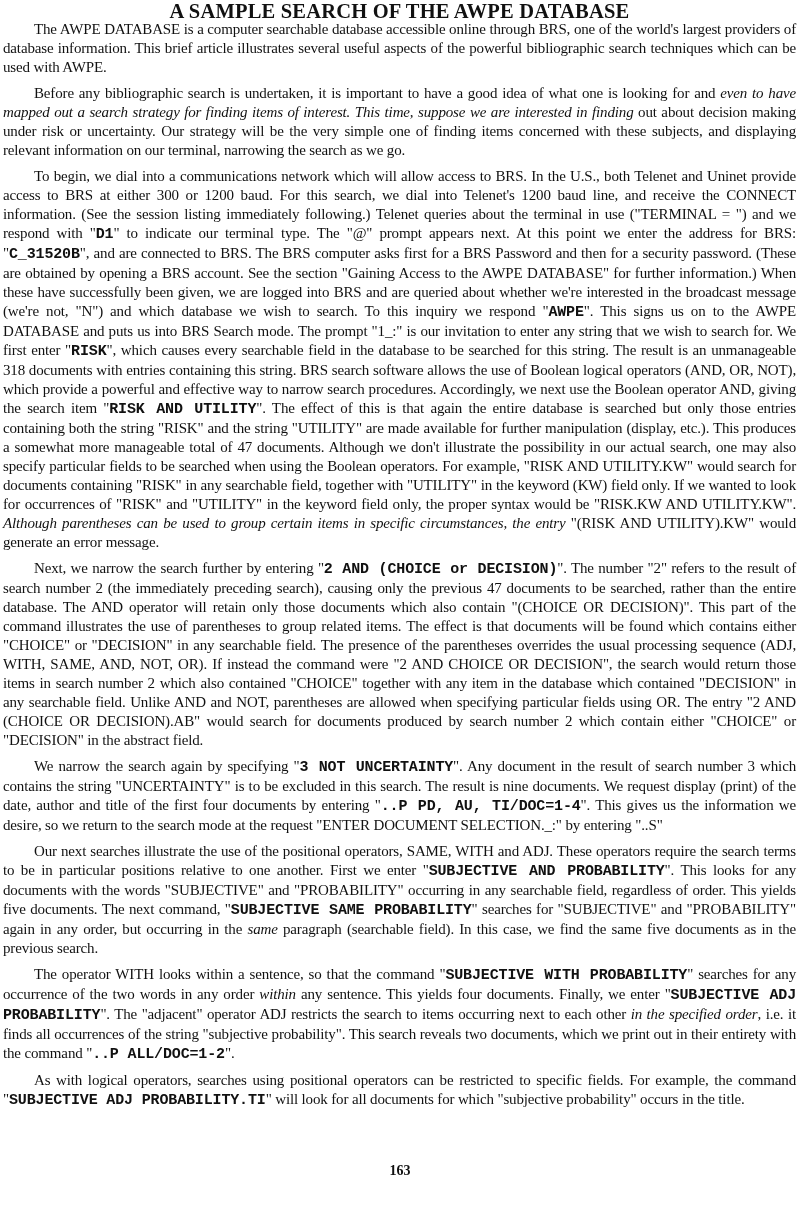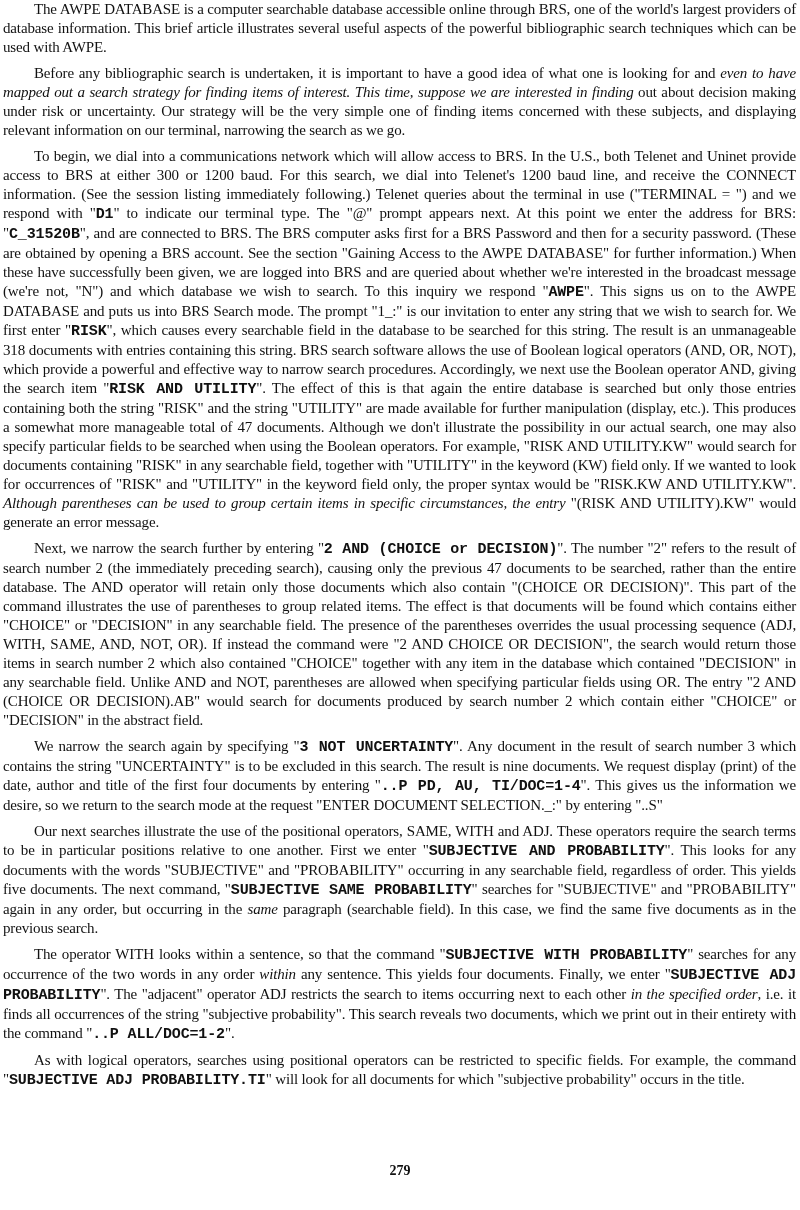--- a/index.html
+++ b/index.html
@@ -12,24 +12,25 @@
     text-indent:31px;letter-spacing:-0.15px;}
   b{font-weight:bold;font-family:Liberation Mono, monospace;}
   i{font-style:italic;}
   .pageno{position:absolute;top:1163px;left:0;width:800px;text-align:center;
           font-size:14px;font-weight:bold;}
 </style>
 </head>
 <body>
 
 <div class="page">
+  <h1>A SAMPLE SEARCH OF THE AWPE DATABASE</h1>
   <div id="body-text">
       <p><span>The AWPE DATABASE is a computer searchable database accessible online through BRS, one of the world's largest providers of database information. This brief article illustrates several useful aspects of the powerful bibliographic search techniques which can be used with AWPE.</span></p>
       <p><span>Before any bibliographic search is undertaken, it is important to have a good idea of what one is looking for and </span><i>even to have mapped out a search strategy for finding items of interest. This time, suppose we are interested in finding</i><span> out about decision making under risk or uncertainty. Our strategy will be the very simple one of finding items concerned with these subjects, and displaying relevant information on our terminal, narrowing the search as we go.</span></p>
       <p><span>To begin, we dial into a communications network which will allow access to BRS. In the U.S., both Telenet and Uninet provide access to BRS at either 300 or 1200 baud. For this search, we dial into Telenet's 1200 baud line, and receive the CONNECT information. (See the session listing immediately following.) Telenet queries about the terminal in use ("TERMINAL = ") and we respond with "</span><b>D1</b><span>" to indicate our terminal type.  The "@" prompt appears next. At this point we enter the address for BRS:  "</span><b>C_31520B</b><span>", and are connected to BRS. The BRS computer asks first for a BRS Password and then for a security password. (These are obtained by opening a BRS account. See the section "Gaining Access to the AWPE DATABASE" for further information.) When these have successfully been given, we are logged into BRS and are queried about whether we're interested in the broadcast message (we're not, "N") and which database we wish to search. To this inquiry we respond "</span><b>AWPE</b><span>". This signs us on to the AWPE DATABASE and puts us into BRS Search mode. The prompt "1_:" is our invitation to enter any string that we wish to search for.  We first enter "</span><b>RISK</b><span>", which causes every searchable field in the database to be searched for this string. The result is an unmanageable 318 documents with entries containing this string. BRS search software allows the use of Boolean logical operators (AND, OR, NOT), which provide a powerful and effective way to narrow search procedures.  Accordingly, we next use the Boolean operator AND, giving the search item "</span><b>RISK AND UTILITY</b><span>". The effect of this is that again the entire database is searched but only those entries containing both the string "RISK" and the string "UTILITY" are made available for further manipulation (display, etc.). This produces a somewhat more manageable total of 47 documents. Although we don't illustrate the possibility in our actual search, one may also specify particular fields to be searched when using the Boolean operators. For example, "RISK AND UTILITY.KW" would search for documents containing "RISK" in any searchable field, together with "UTILITY" in the keyword (KW) field only. If we wanted to look for occurrences of "RISK" and "UTILITY" in the keyword field only, the proper syntax would be "RISK.KW AND UTILITY.KW". </span><i>Although parentheses can be used to group certain items in specific circumstances, the entry</i><span> "(RISK AND UTILITY).KW" would generate an error message.</span></p>
       <p><span>Next, we narrow the search further by entering "</span><b>2 AND (CHOICE or DECISION)</b><span>". The number "2" refers to the result of search number 2 (the immediately preceding search), causing only the previous 47 documents to be searched, rather than the entire database.  The AND operator will retain only those documents which also contain "(CHOICE OR DECISION)". This part of the command illustrates the use of parentheses to group related items. The effect is that documents will be found which contains either "CHOICE" or "DECISION" in any searchable field. The presence of the parentheses overrides the usual processing sequence (ADJ, WITH, SAME, AND, NOT, OR). If instead the command were "2 AND CHOICE OR DECISION", the search would return those items in search number 2 which also contained "CHOICE" together with any item in the database which contained "DECISION" in any searchable field. Unlike AND and NOT, parentheses are allowed when specifying particular fields using OR. The entry "2 AND (CHOICE OR DECISION).AB" would search for documents produced by search number 2 which contain either "CHOICE" or "DECISION" in the abstract field.</span></p>
       <p><span>We narrow the search again by specifying "</span><b>3 NOT UNCERTAINTY</b><span>". Any document in the result of search number 3 which contains the string "UNCERTAINTY" is to be excluded in this search. The result is nine documents. We request display (print) of the date, author and title of the first four documents by entering "</span><b>..P PD, AU, TI/DOC=1-4</b><span>".  This gives us the information we desire, so we return to the search mode at the request "ENTER DOCUMENT SELECTION._:" by entering "..S"</span></p>
       <p><span>Our next searches illustrate the use of the positional operators, SAME, WITH and ADJ. These operators require the search terms to be in particular positions relative to one another.  First we enter "</span><b>SUBJECTIVE AND PROBABILITY</b><span>". This looks for any documents with the words "SUBJECTIVE" and "PROBABILITY" occurring in any searchable field, regardless of order. This yields five documents. The next command, "</span><b>SUBJECTIVE SAME PROBABILITY</b><span>" searches for "SUBJECTIVE" and "PROBABILITY" again in any order, but occurring in the </span><i>same</i><span> paragraph (searchable field). In this case, we find the same five documents as in the previous search.</span></p>
       <p><span>The operator WITH looks within a sentence, so that the command "</span><b>SUBJECTIVE WITH PROBABILITY</b><span>" searches for any occurrence of the two words in any order </span><i>within</i><span> any sentence. This yields four documents. Finally, we enter "</span><b>SUBJECTIVE ADJ PROBABILITY</b><span>". The "adjacent" operator ADJ restricts the search to items occurring next to each other </span><i>in the specified order</i><span>, i.e. it finds all occurrences of the string "subjective probability". This search reveals two documents, which we print out in their entirety with the command "</span><b>..P ALL/DOC=1-2</b><span>".</span></p>
       <p><span>As with logical operators, searches using positional operators can be restricted to specific fields. For example, the command "</span><b>SUBJECTIVE ADJ PROBABILITY.TI</b><span>" will look for all documents for which "subjective probability" occurs in the title.</span></p>
     </div>
 </div>
-<div class="pageno">279</div>
+<div class="pageno">163</div>
 
 </body></html>

